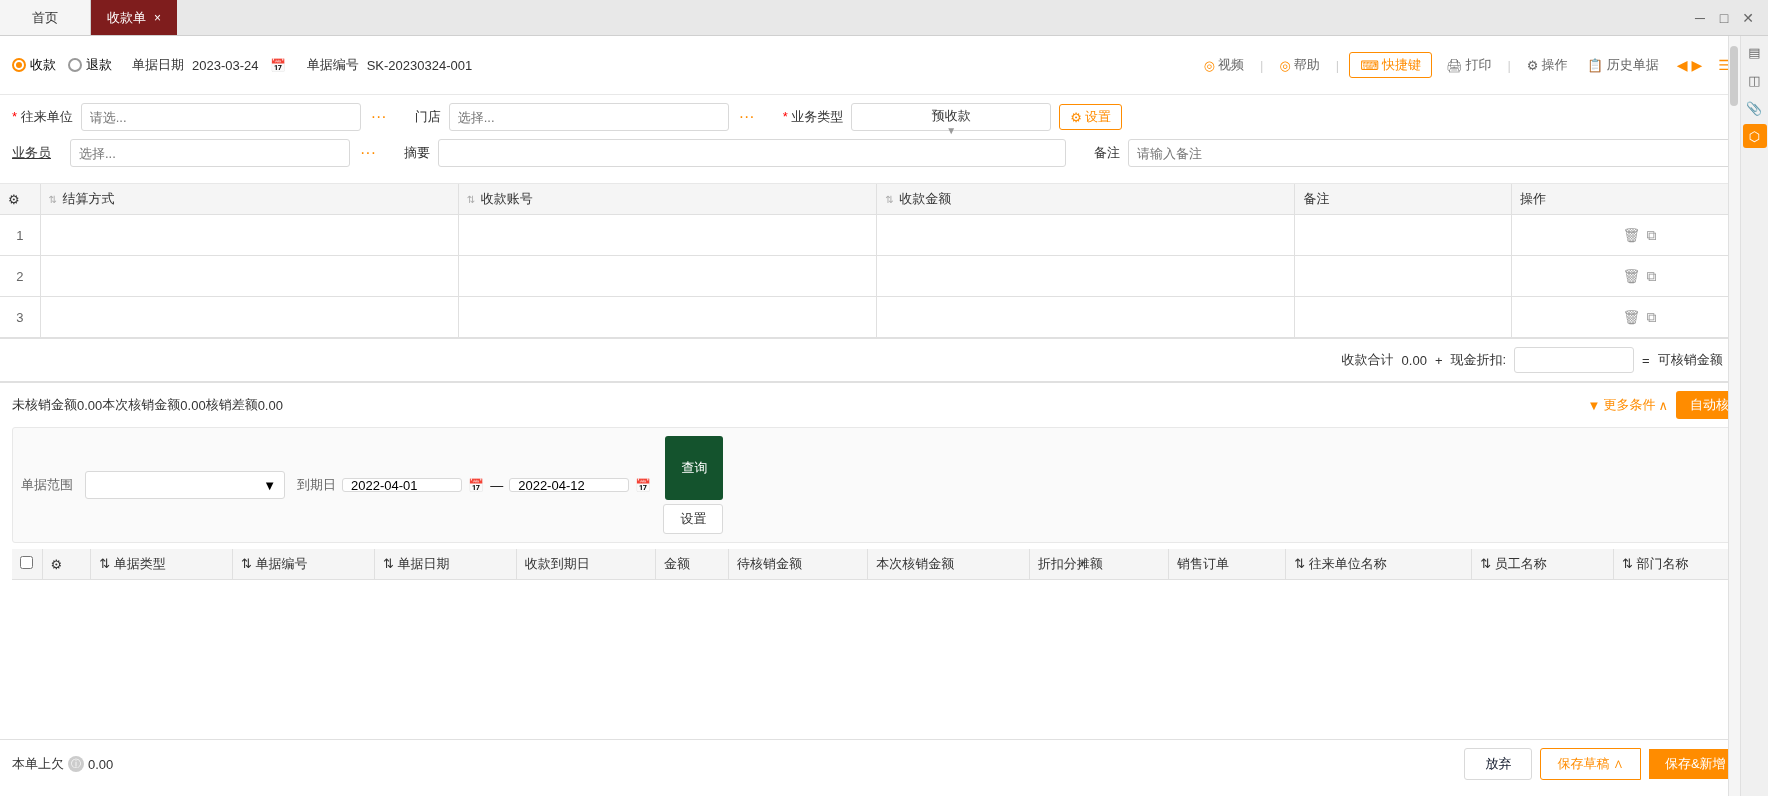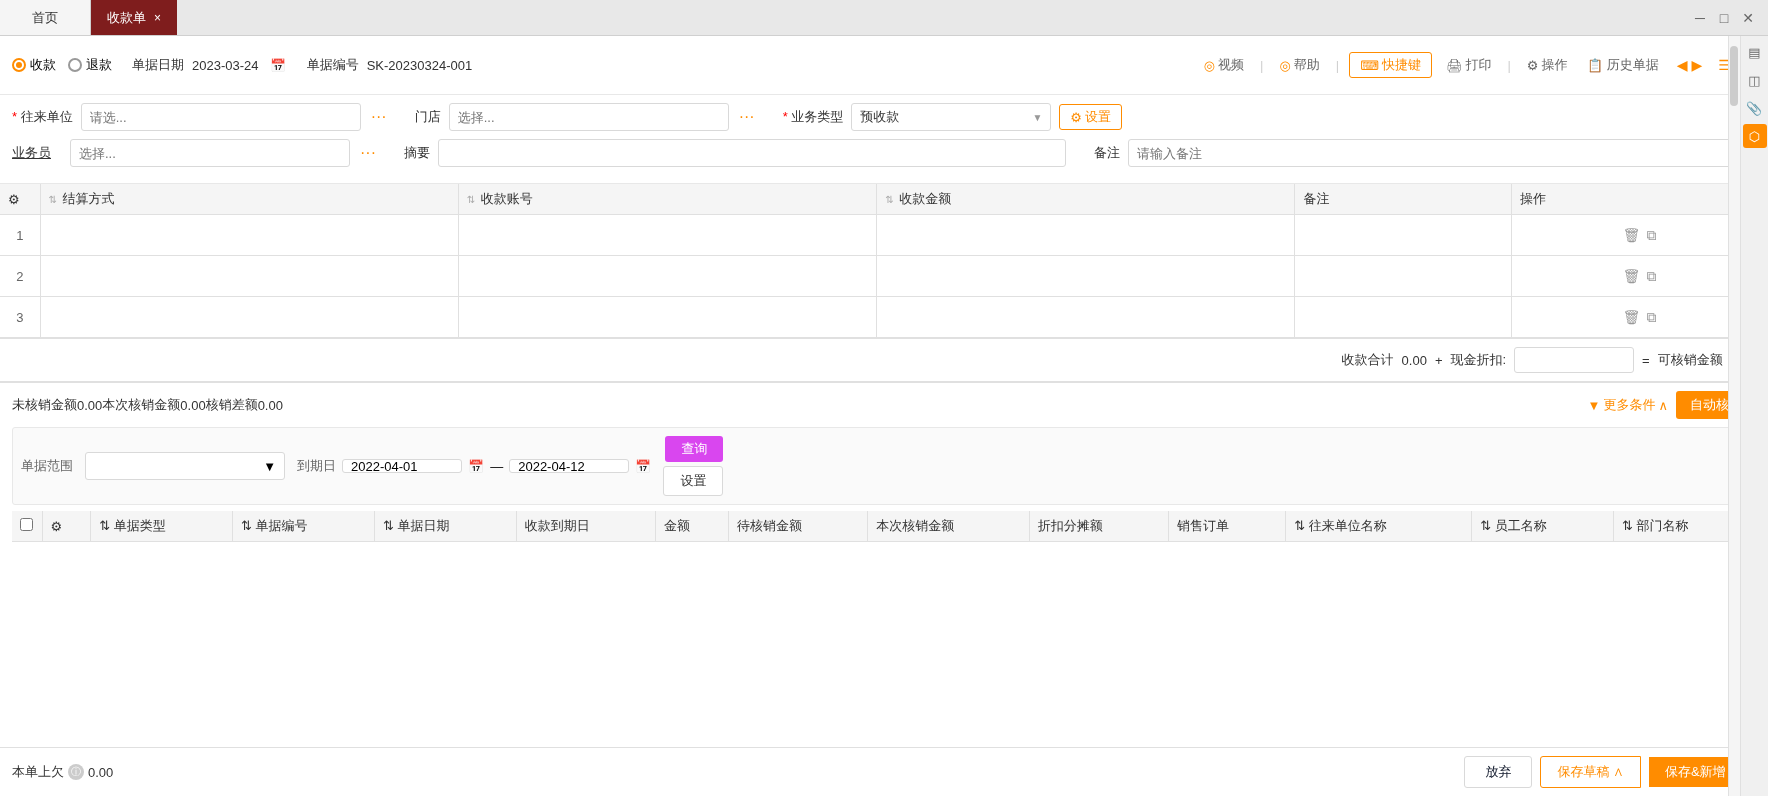--- a/index.html
+++ b/index.html
@@ -184,22 +184,22 @@
       border: 1px solid #d9d9d9; border-radius: 3px; padding: 3px 8px;
       height: 28px; width: 200px; display: flex; align-items: center;
       justify-content: space-between; cursor: pointer; background: #fff;
     }
     .date-range { display: flex; align-items: center; gap: 6px; }
     .date-input {
       border: 1px solid #d9d9d9; border-radius: 3px; padding: 3px 8px;
       height: 14px; width: 120px;
     }
     .query-btn {
-      background: #d946ef; color: #fff; border: none;
-      padding: 4px 16px; border-radius: 3px; cursor: pointer; margin-left: auto;
+      background: #14532d; color: #fff; border: none;
+      padding: 23px 16px; border-radius: 3px; cursor: pointer; margin-left: auto;
     }
     .setting-btn2 {
       border: 1px solid #d9d9d9; background: #fff; color: #333;
       padding: 5px 16px; border-radius: 3px; cursor: pointer;
     }
     .filter-buttons { display: flex; flex-direction: column; gap: 4px; }
 
     
     .bottom-table-section { flex: 1; overflow: auto; }
     .bottom-table {
@@ -209,21 +209,21 @@
       padding: 6px 8px; text-align: left; border-right: 1px solid #e0e0e0;
       border-bottom: 1px solid #e0e0e0; background: #f5f5f5;
       color: #333; font-weight: normal; white-space: nowrap;
     }
     .checkbox-cell { width: 30px; text-align: center; }
 
     
     .page-footer {
       display: flex; align-items: center; padding: 8px 12px;
       background: #fff; border-top: 1px solid #e0e0e0;
-      position: fixed; bottom: 0; width: 100%;
+      position: fixed; bottom: 8px; width: 100%;
     }
     .footer-info { color: #333; display: flex; align-items: center; gap: 4px; }
     .footer-right { margin-left: auto; display: flex; align-items: center; gap: 8px; }
     .btn-discard {
       border: 1px solid #d9d9d9; background: #fff; color: #0f172a;
       padding: 6px 20px; border-radius: 3px; cursor: pointer; font-size: 13px;
     }
     .btn-save-draft {
       border: 1px solid #ff8c00; background: #fff; color: #ff8c00;
       padding: 6px 16px; border-radius: 3px 0 0 3px; cursor: pointer; font-size: 13px;
@@ -340,21 +340,21 @@
 
       <span class="form-label required">往来单位</span>
       <input class="form-input" type="text" style="max-width: 280px;" placeholder="请选...">
       <span class="ellipsis-btn">···</span>
 
       <span class="form-label" style="margin-left:20px;">门店</span>
       <input class="form-input" type="text" style="max-width: 280px;" placeholder="选择...">
       <span class="ellipsis-btn">···</span>
 
       <span class="form-label required" style="margin-left:20px;">业务类型</span>
-      <div class="form-select" style="min-width:160px; max-width:200px;">
+      <div class="form-select" style="min-width:160px; max-width:200px;flex-direction:column;">
         <span class="select-text">预收款</span>
         <span class="select-arrow">▼</span>
       </div>
       <div class="settings-btn">
         <span>⚙</span>
         <span>设置</span>
       </div>
     </div>
     <div class="form-row">
 

